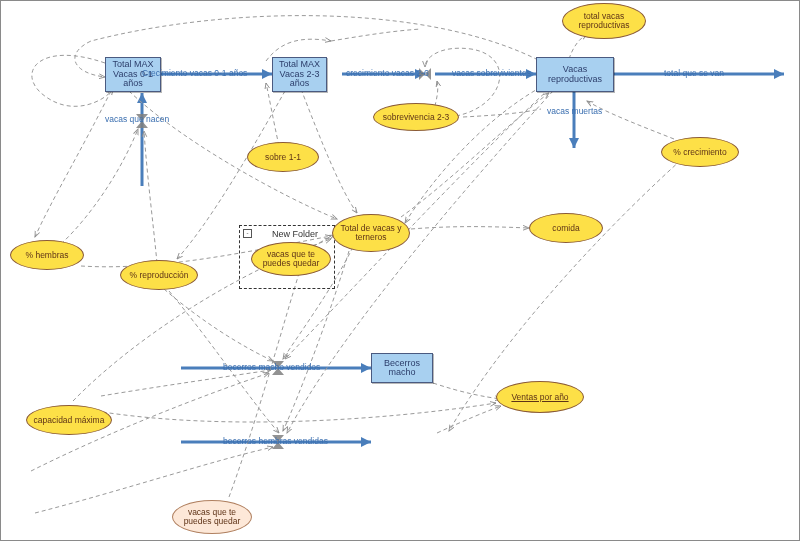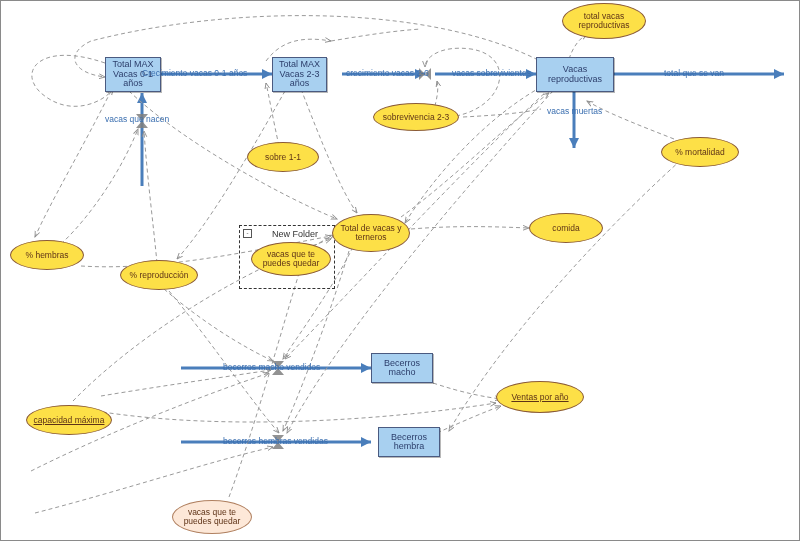--- a/index.html
+++ b/index.html
@@ -198,44 +198,43 @@
   </svg>
 
   <div class="node stock" style="left:104px;  top:56px;  width:56px; height:35px;">Total MAX Vacas 0-1 años</div>
 
   <div class="node stock" style="left:271px; top:56px;  width:55px; height:35px;">Total MAX Vacas 2-3 años</div>
 
   <div class="node stock" style="left:535px; top:56px;  width:78px; height:35px;">Vacas reproductivas</div>
 
   <div class="node stock" style="left:370px; top:352px; width:62px; height:30px;">Becerros macho</div>
 
-  <div class="node stock" style="left:377px; top:426px; width:62px; height:30px;">Becerros hembra</div>
 
   <div class="folder" style="left:238px; top:224px; width:96px; height:64px;">
     <div class="folder-toggle" style="left:3px; top:3px;">-</div>
   </div>
   <div class="node grouplabel" style="left:258px; top:228px; width:72px; height:12px;">New Folder</div>
 
   <div class="node aux" style="left:561px; top:2px;   width:84px; height:36px;">total vacas reproductivas</div>
 
   <div class="node aux" style="left:246px; top:141px; width:72px; height:30px;">sobre 1-1</div>
 
   <div class="node aux" style="left:372px; top:102px; width:86px; height:28px;">sobrevivencia 2-3</div>
 
-  <div class="node aux" style="left:660px; top:136px; width:78px; height:30px;">% mortalidad</div>
+  <div class="node aux" style="left:660px; top:136px; width:78px; height:30px;">% crecimiento</div>
 
   <div class="node aux" style="left:331px; top:213px; width:78px; height:38px;">Total de vacas y terneros</div>
 
   <div class="node aux" style="left:528px; top:212px; width:74px; height:30px;">comida</div>
 
   <div class="node aux" style="left:9px;   top:239px; width:74px; height:30px;">% hembras</div>
 
   <div class="node aux" style="left:119px; top:259px; width:78px; height:30px;">% reproducción</div>
 
-  <div class="node aux" style="left:25px;  top:404px; width:86px; height:30px;text-decoration:underline;">capacidad máxima</div>
+  <div class="node aux" style="left:25px;  top:404px; width:86px; height:30px;">capacidad máxima</div>
 
   <div class="node aux" style="left:495px; top:380px; width:88px; height:32px;text-decoration:underline;">Ventas por año</div>
 
   <div class="node aux" style="left:250px; top:241px; width:80px; height:34px;">vacas que te puedes quedar</div>
 
   <div class="node aux pale" style="left:171px; top:499px; width:80px; height:34px;">vacas que te puedes quedar</div>
 
   <div class="flowlabel" style="left:104px; top:113px;">vacas que nacen</div>
 
   <div class="flowlabel" style="left:141px; top:67px;">Crecimiento vacas 0-1 años</div>

